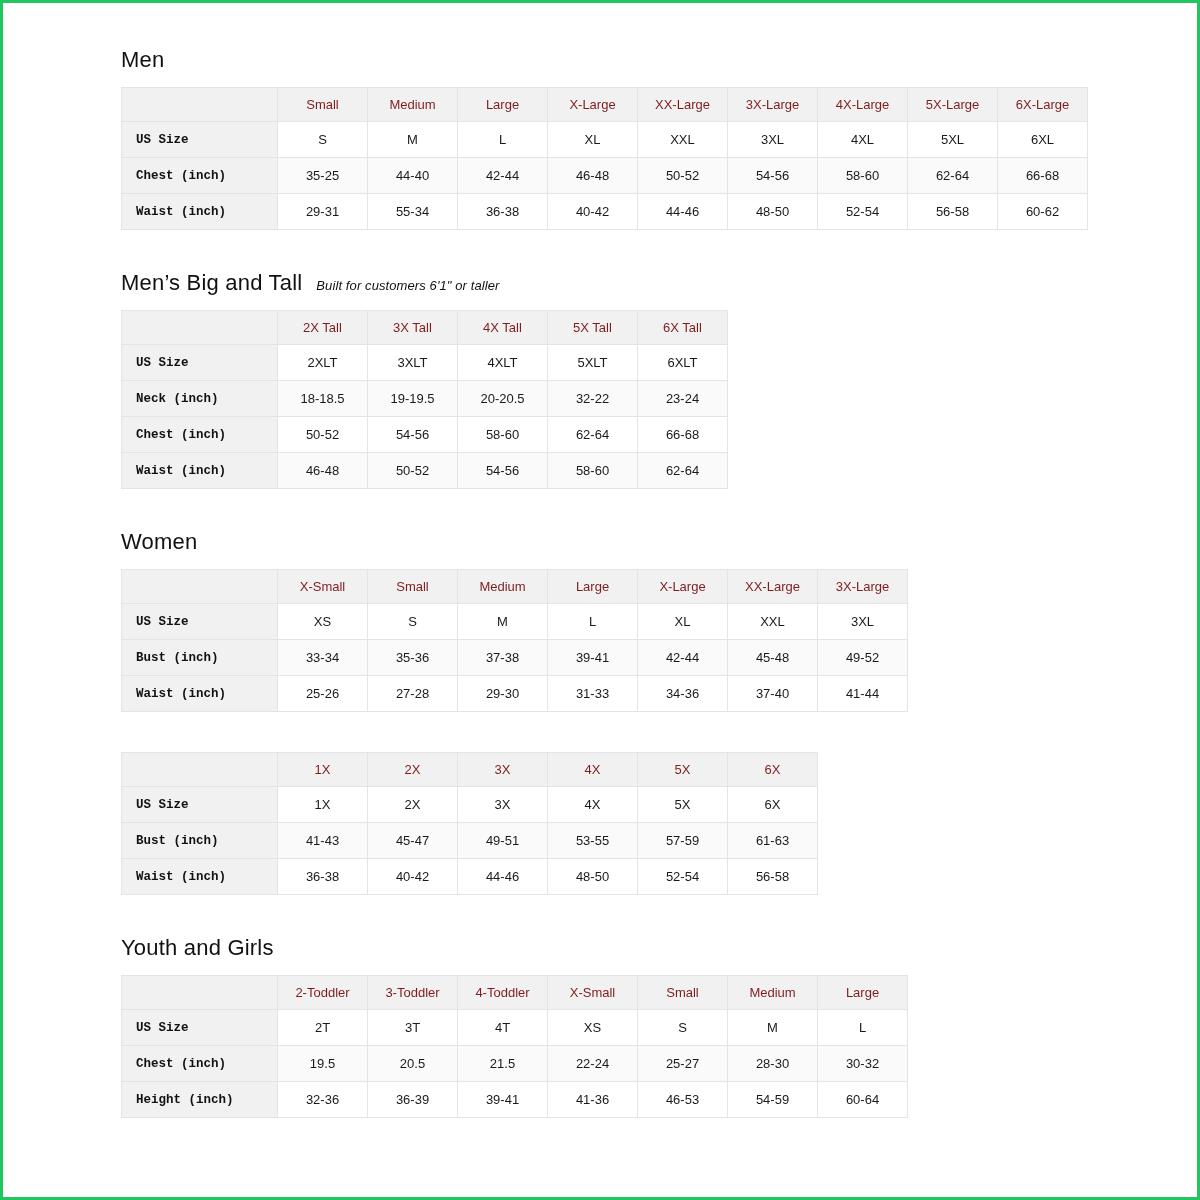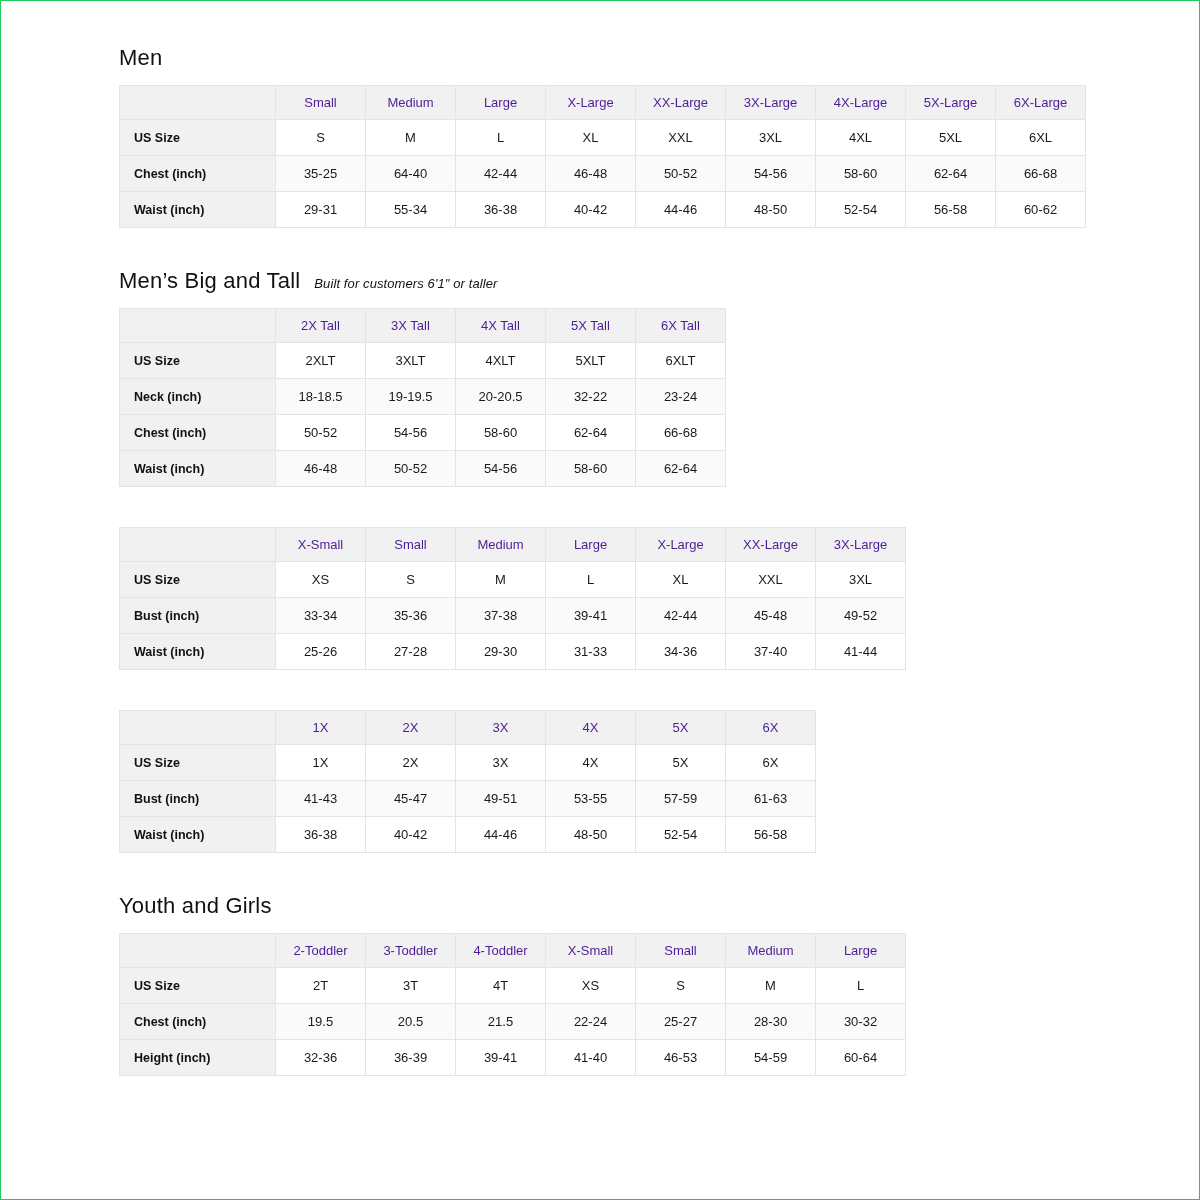--- a/index.html
+++ b/index.html
@@ -5,21 +5,21 @@
   * { box-sizing: border-box; margin: 0; padding: 0; }
   html, body { background: #ffffff; }
   body {
     width: 1200px; height: 1200px;
     font-family: "Liberation Sans", "DejaVu Sans", sans-serif;
     color: #1a1a1a;
     overflow: hidden;
   }
   .canvas {
     width: 1200px; height: 1200px;
-    border: 1px solid #22c55e;
+    border: 3px solid #22c55e;
     padding: 44px 40px 30px 118px;
     background: #ffffff;
   }
   .size-section { margin-bottom: 40px; }
   .section-title {
     font-size: 22px;
     font-weight: 400;
     color: #111111;
     letter-spacing: 0.2px;
     margin: 0 0 14px 0;
@@ -46,29 +46,30 @@
     padding: 0 6px;
     height: 36px;
     background: #ffffff;
     white-space: nowrap;
   }
   table.size-table thead th {
     background: #f1f1f1;
     font-weight: 400;
     height: 34px;
     font-size: 13px;
-    color: #4c1d95;
+    color: #7f1d1d;
   }
   table.size-table tbody th.rowlabel {
     background: #f1f1f1;
     text-align: left;
     padding-left: 14px;
     font-weight: 700;
     font-size: 12.5px;
     color: #111111;
+    font-family: Liberation Mono, monospace;
   }
   table.size-table tbody tr:nth-child(even) td {
     background: #fafafa;
   }
 </style>
 </head>
 <body>
 
 <div class="canvas">
   <div id="sections">
@@ -110,21 +111,21 @@
               <td>XL</td>
               <td>XXL</td>
               <td>3XL</td>
               <td>4XL</td>
               <td>5XL</td>
               <td>6XL</td>
             </tr>
             <tr>
               <th class="rowlabel">Chest (inch)</th>
               <td>35-25</td>
-              <td>64-40</td>
+              <td>44-40</td>
               <td>42-44</td>
               <td>46-48</td>
               <td>50-52</td>
               <td>54-56</td>
               <td>58-60</td>
               <td>62-64</td>
               <td>66-68</td>
             </tr>
             <tr>
               <th class="rowlabel">Waist (inch)</th>
@@ -192,20 +193,21 @@
               <td>46-48</td>
               <td>50-52</td>
               <td>54-56</td>
               <td>58-60</td>
               <td>62-64</td>
             </tr>
           </tbody>
         </table>
       </section>
       <section class="size-section">
+        <h2 class="section-title">Women</h2>
         <table class="size-table">
           <colgroup>
             <col class="col-label">
             <col class="col-data">
             <col class="col-data">
             <col class="col-data">
             <col class="col-data">
             <col class="col-data">
             <col class="col-data">
             <col class="col-data">
@@ -353,21 +355,21 @@
               <td>22-24</td>
               <td>25-27</td>
               <td>28-30</td>
               <td>30-32</td>
             </tr>
             <tr>
               <th class="rowlabel">Height (inch)</th>
               <td>32-36</td>
               <td>36-39</td>
               <td>39-41</td>
-              <td>41-40</td>
+              <td>41-36</td>
               <td>46-53</td>
               <td>54-59</td>
               <td>60-64</td>
             </tr>
           </tbody>
         </table>
       </section>
     </div>
 </div>
 

